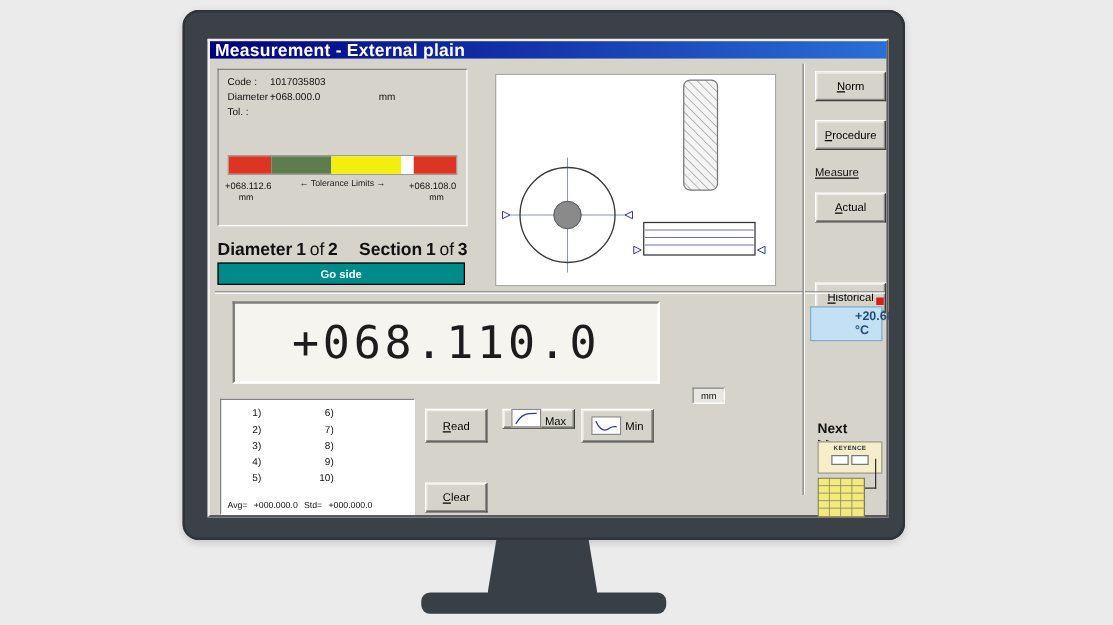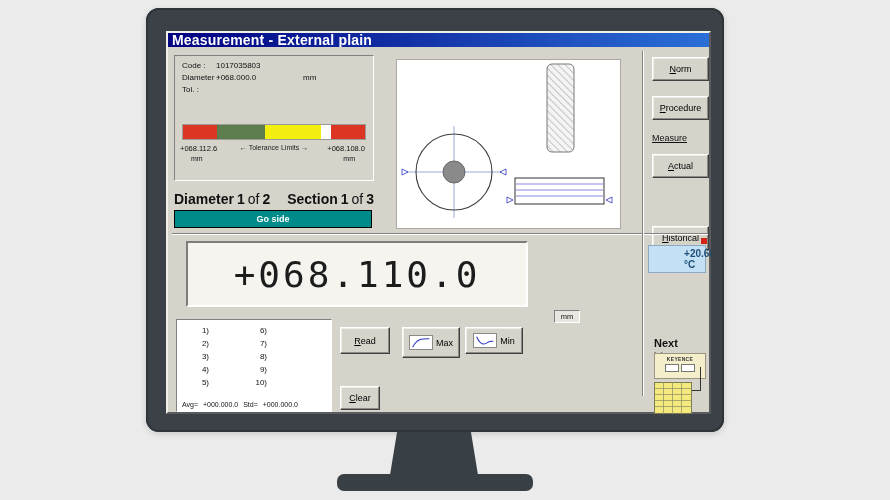--- a/index.html
+++ b/index.html
@@ -65,23 +65,23 @@
   
   .readings { position:absolute; left:8px; top:272px; width:156px; height:93px; background:#fff; }
   .rcol { position:absolute; top:4px; width:24px; text-align:right; font-size:8px; line-height:13px; }
   .rcol-left { left:8px; }
   .rcol-right { left:66px; }
   .avg-row { position:absolute; left:5px; bottom:3px; font-size:7px; white-space:nowrap; }
   .avg-row span { margin-right:3px; }
 
   
   .read-btn  { position:absolute; left:172px; top:280px; width:50px; height:27px; }
-  .max-btn   { position:absolute; left:234px; top:280px; width:58px; height:31px; gap:3px; }
+  .max-btn   { position:absolute; left:234px; top:280px; width:58px; height:16px; gap:3px;align-items:flex-end; }
   .min-btn   { position:absolute; left:297px; top:280px; width:58px; height:27px; gap:3px; }
-  .clear-btn { position:absolute; left:172px; top:339px; width:40px; height:24px; }
+  .clear-btn { position:absolute; left:172px; top:339px; width:50px; height:24px; }
   .mini-graph { width:24px; height:15px; background:#fff; border:1px solid #8a8a86; display:flex; }
   .mini-graph svg { width:100%; height:100%; }
 
   
   .next-label { position:absolute; left:486px; top:290px; width:32px; font-size:11px; font-weight:bold; }
   .device { position:absolute; left:486px; top:306px; width:52px; height:26px; background:#f4eecb; border:1px solid #9a9682; display:flex; flex-direction:column; align-items:center; padding-top:2px; }
   .device .brand { font-size:5px; font-weight:bold; color:#333; letter-spacing:.3px; }
   .device .cells { display:flex; gap:2px; margin-top:2px; }
   .device .cell { width:14px; height:8px; background:#fff; border:1px solid #777; }
   .keypad { position:absolute; left:486px; top:335px; width:38px; height:32px; }

